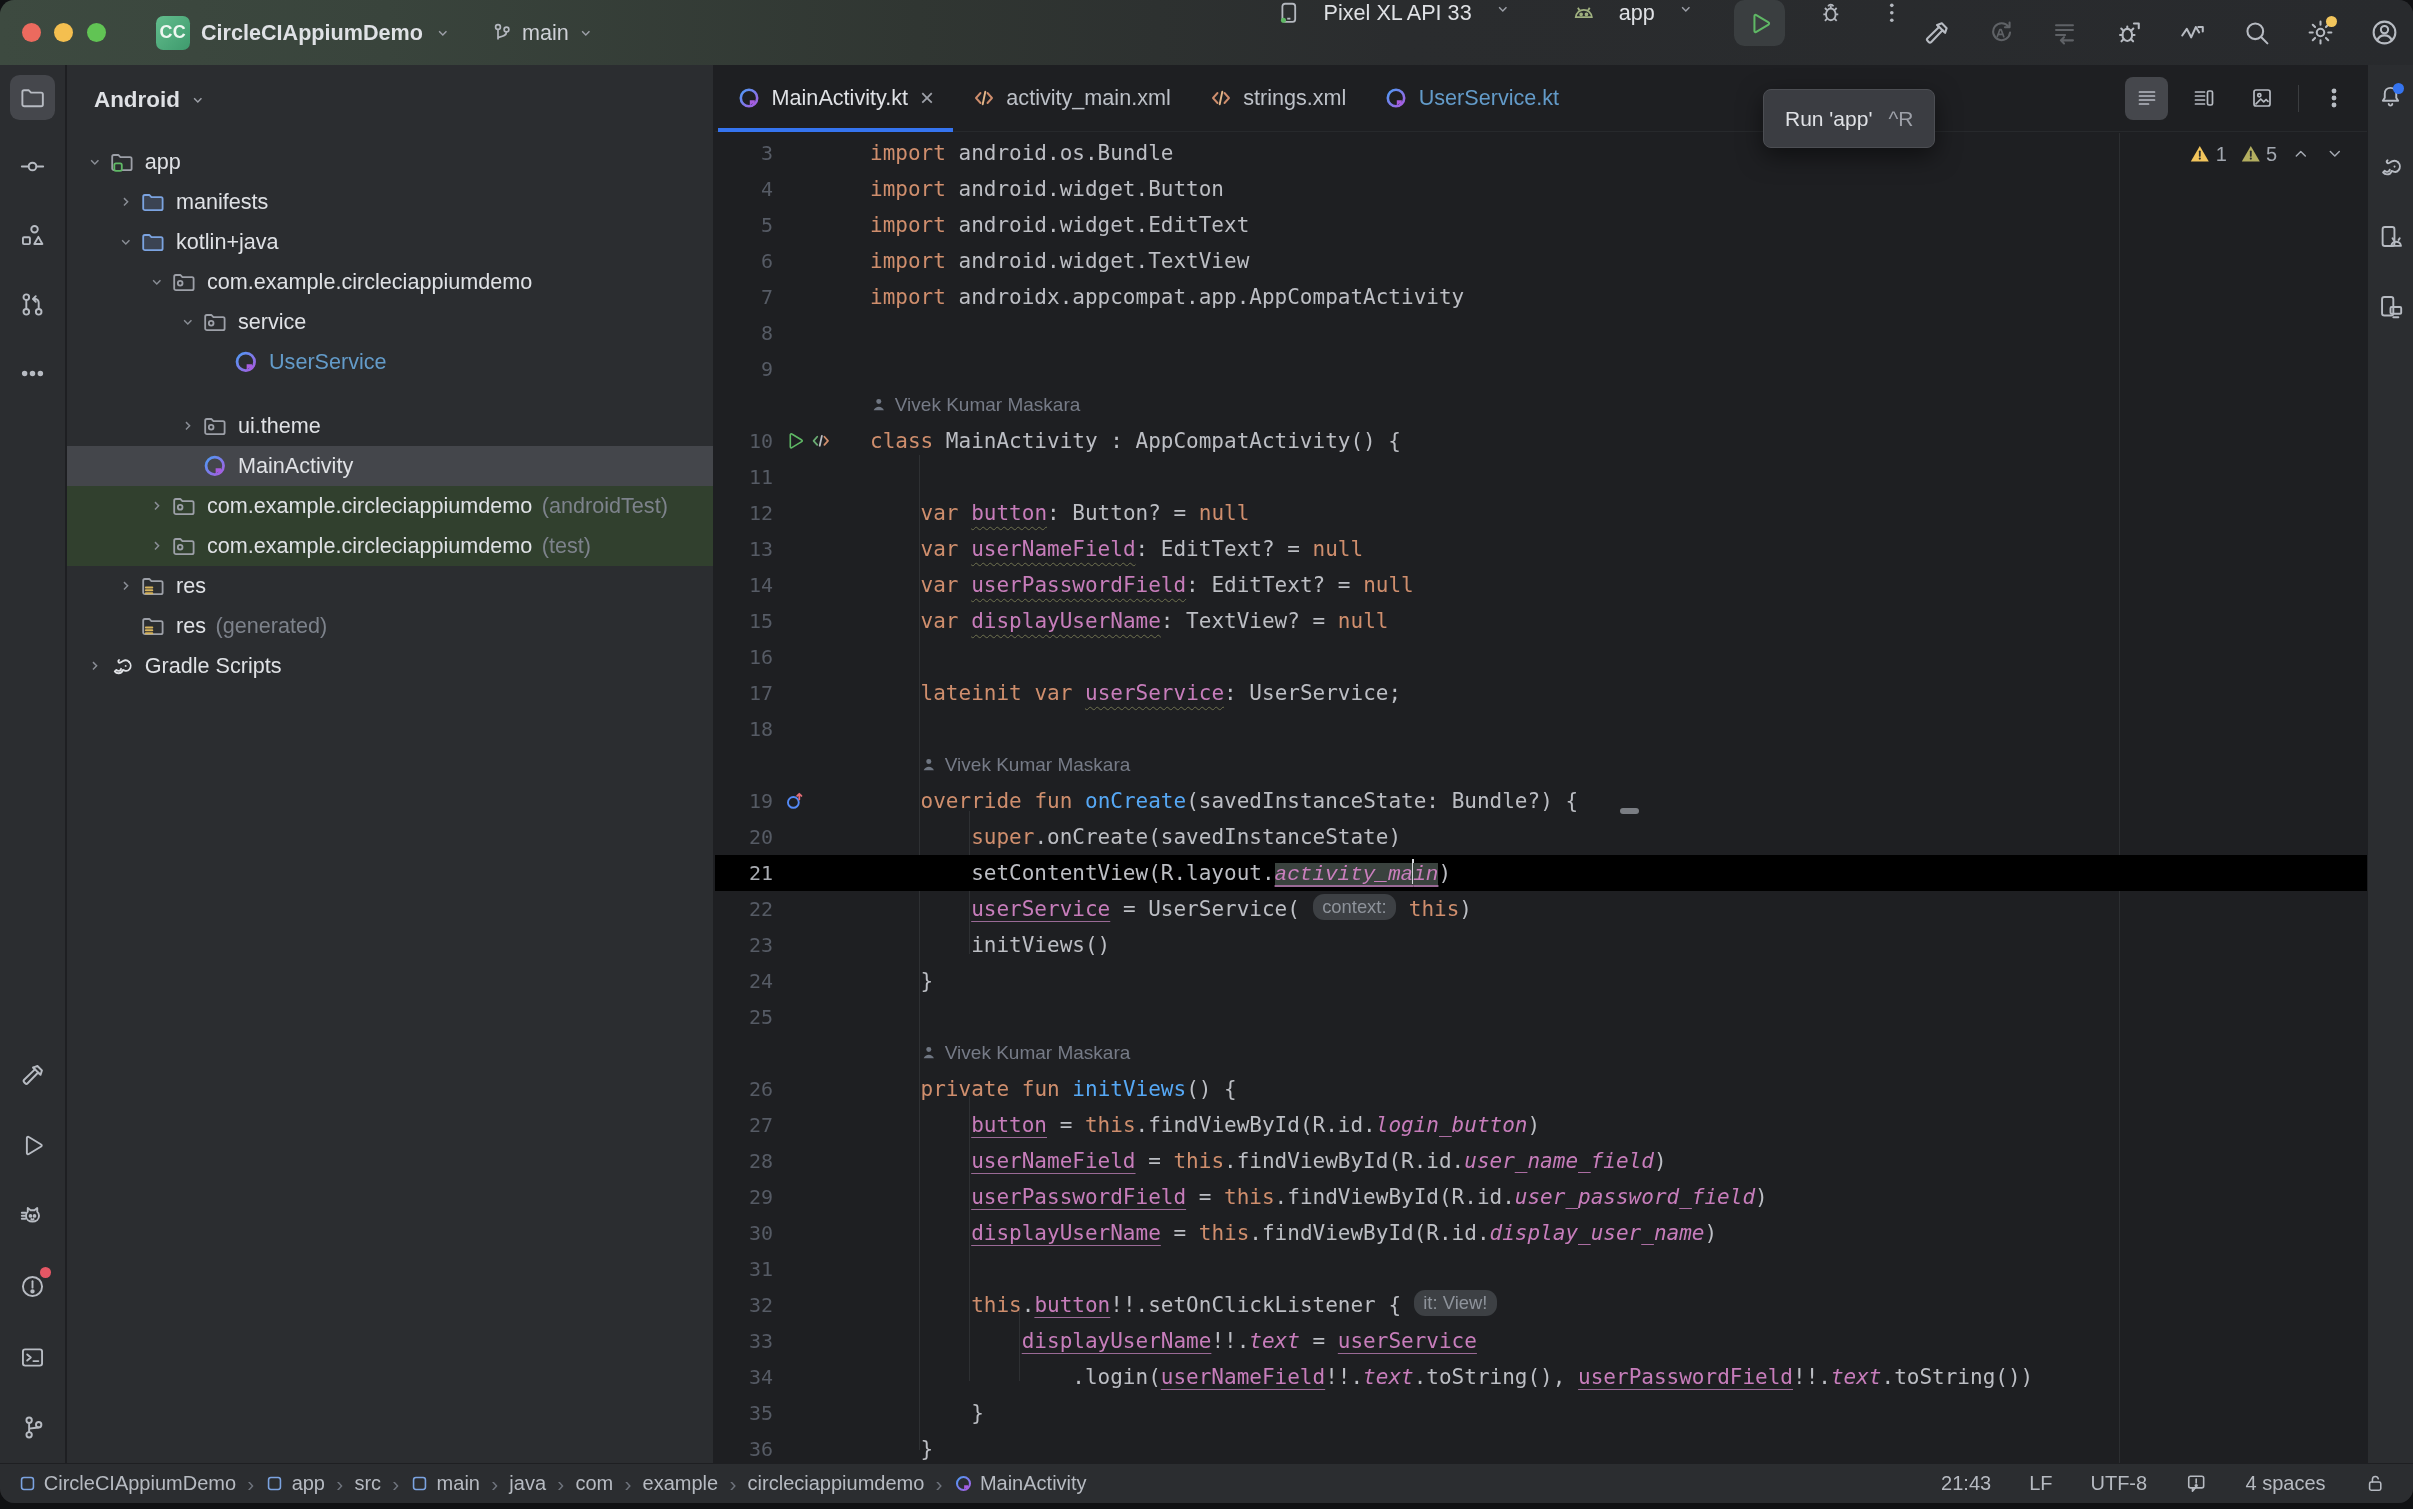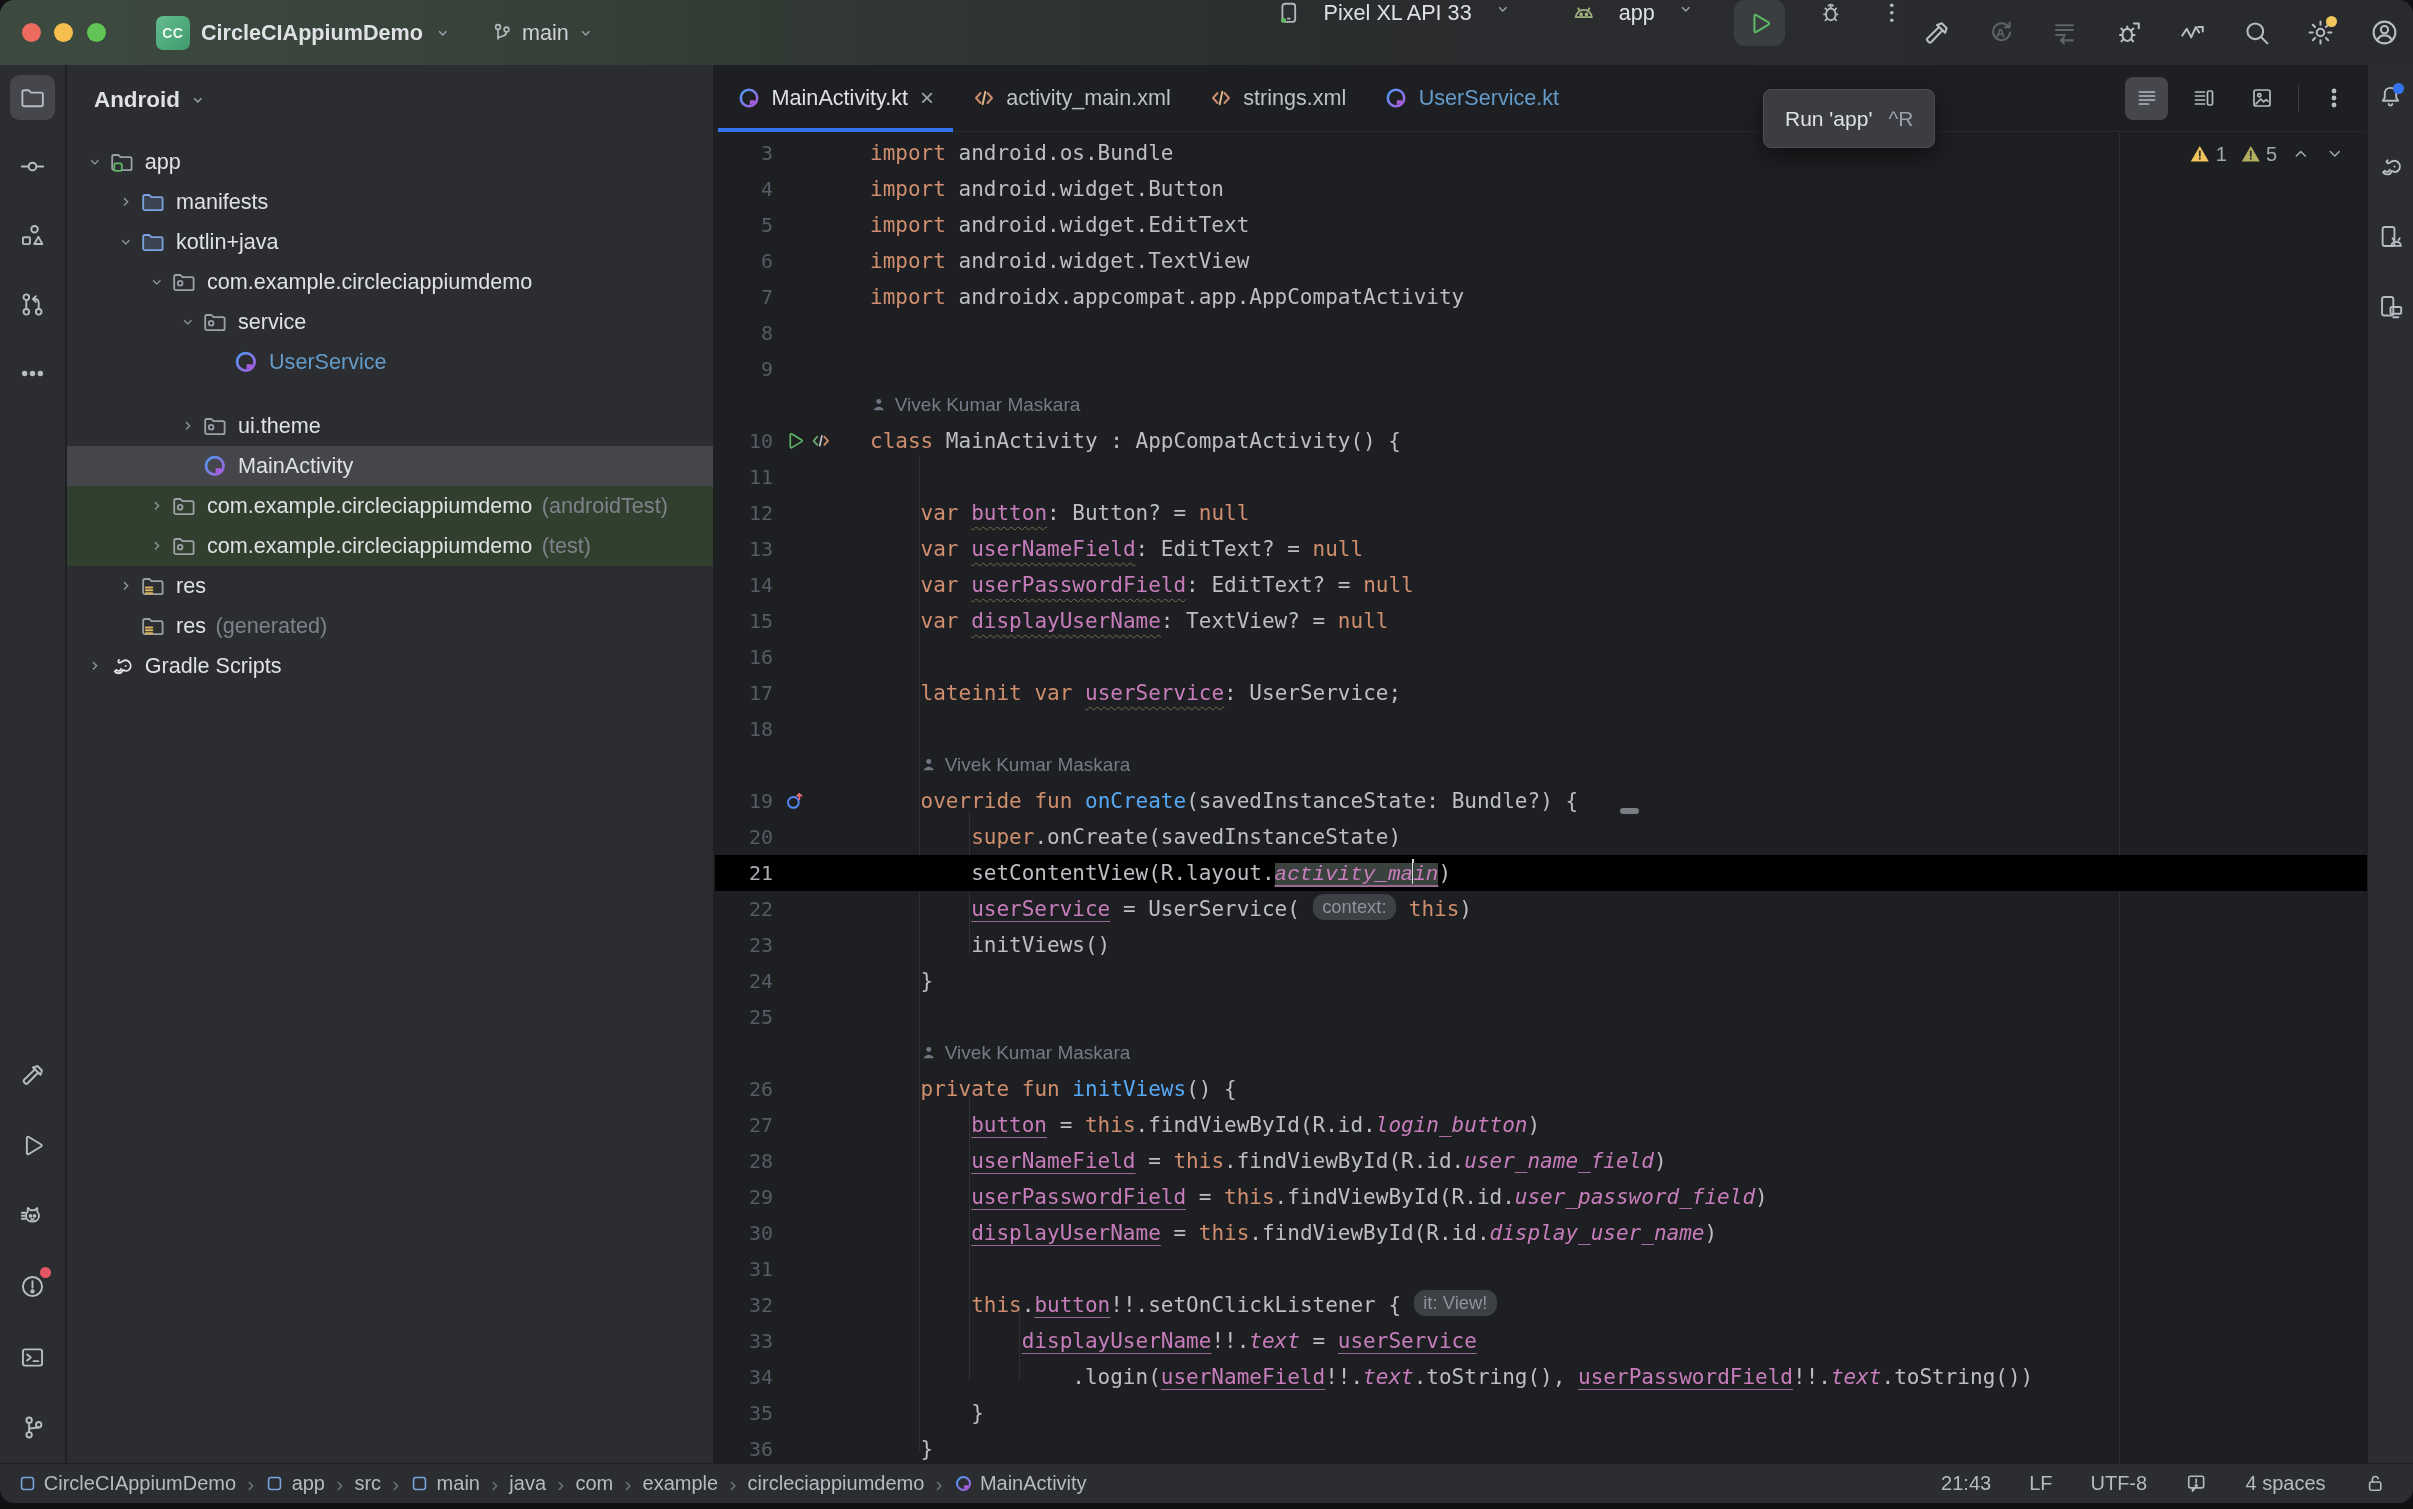--- a/index.html
+++ b/index.html
@@ -8,21 +8,21 @@
 
   
   .titlebar { position:absolute; left:0; top:0; right:0; height:65px;
     background:linear-gradient(90deg,#3d4a40 0%,#39443c 16%,#303632 38%,#2a2c2e 58%,#282a2d 100%);
     display:flex; align-items:center; }
   .traffic { display:flex; gap:13.6px; margin-left:21.6px; }
   .tl { width:19px; height:19px; border-radius:50%; }
   .tl.r{background:#ec6a5e}.tl.y{background:#f4bf4f}.tl.g{background:#61c454}
   .tb-proj { display:flex; align-items:center; margin-left:50px; gap:11.2px; }
   .cc-badge { width:34px; height:34px; border-radius:7.2px; background:linear-gradient(135deg,#63bd8d,#3e9a6d);
-    color:#eef7f1; font-weight:bold; font-size:14px; display:flex; align-items:center; justify-content:center; letter-spacing:0.4px;}
+    color:#eef7f1; font-weight:bold; font-size:18px; display:flex; align-items:center; justify-content:center; letter-spacing:0.4px;}
   .tb-name { color:#dfe1e5; font-size:21.6px; font-weight:600; }
   .chev { color:#9da0a8; }
   .chev svg{ width:17.6px; height:17.6px; display:block;}
   .tb-branch { display:flex; align-items:center; gap:8px; margin-left:27px; color:#ced0d6; font-size:21.6px; }
   .tb-branch .ic { width:24px; height:24px; color:#b4b8bf;}
   .tb-center { position:absolute; left:1276px; top:0; height:65px; display:flex; align-items:flex-start; gap:22px; }
   .tb-center .lbl { color:#dfe1e5; font-size:21.6px; }
   .tb-center .ic { width:25.6px; height:25.6px; color:#b4b8bf; }
   .sp28{width:16px;}
   .play-btn { width:51px; height:46px; border-radius:10.4px; background:#3a3e40; display:flex; align-items:center; justify-content:center; margin-left:17.6px;}

